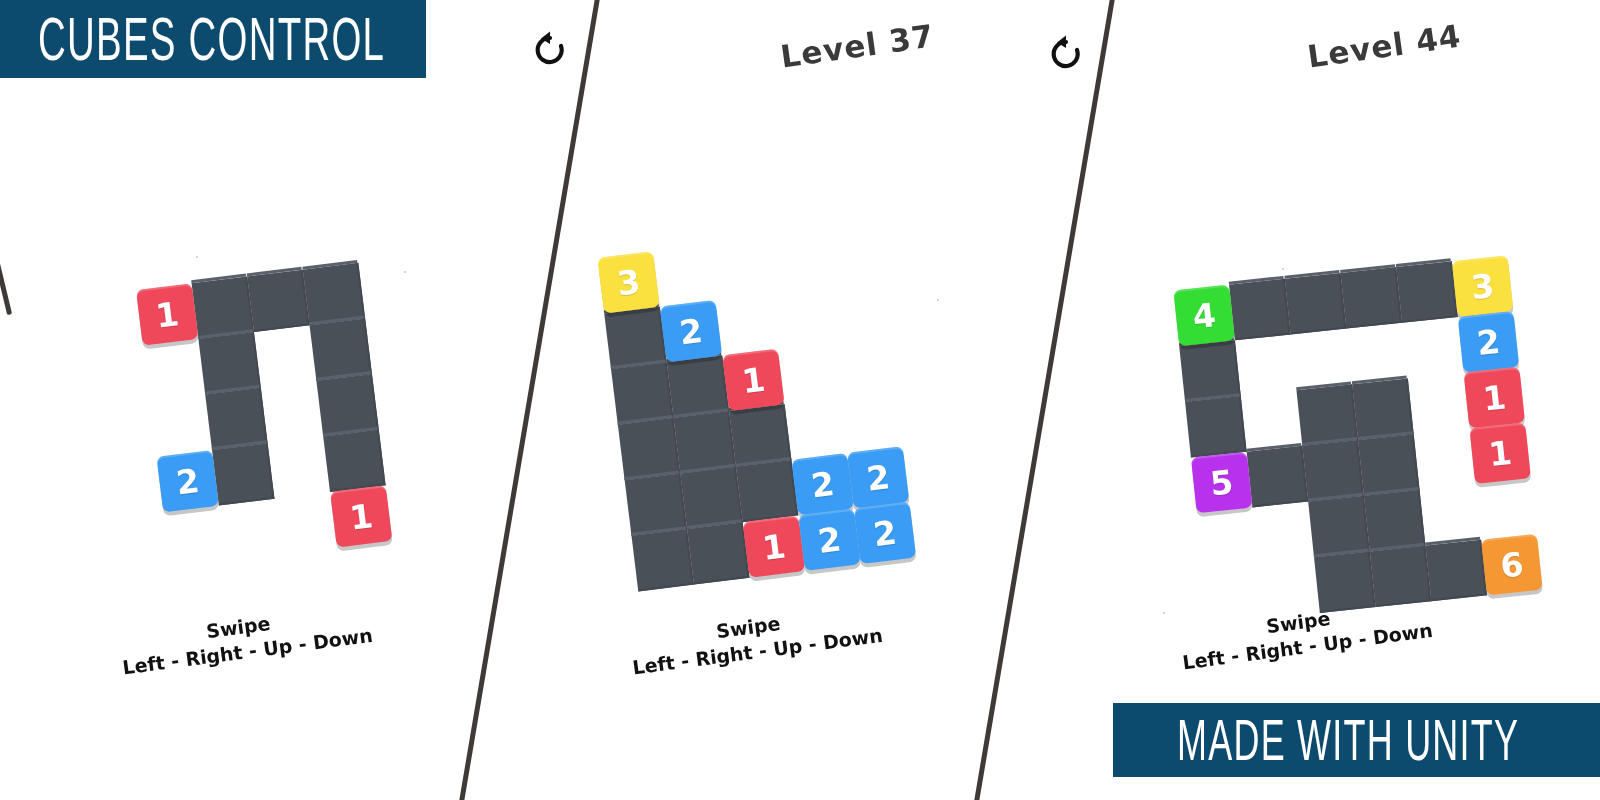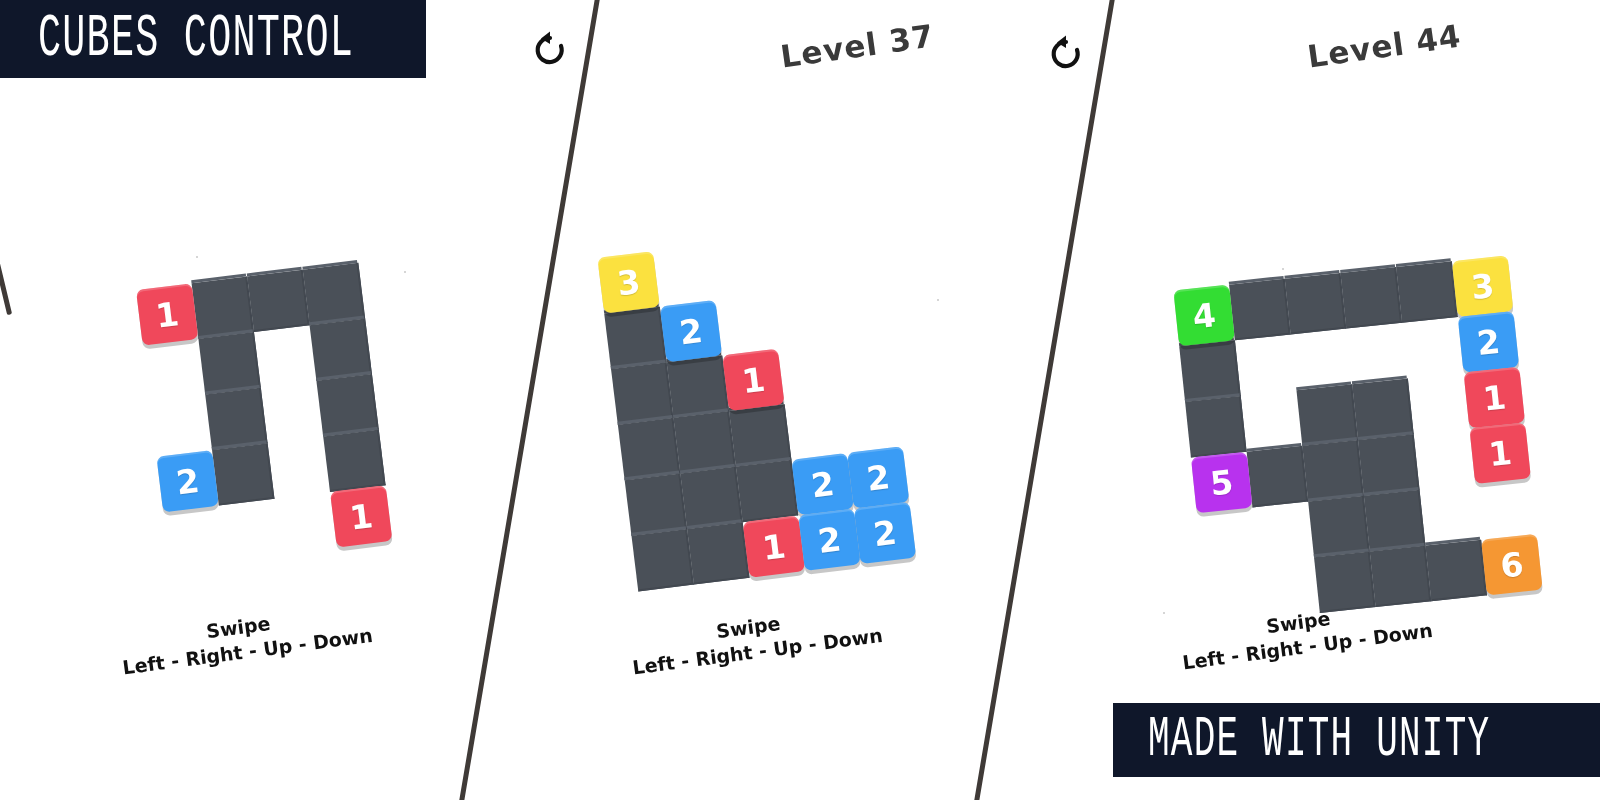--- a/index.html
+++ b/index.html
@@ -10,32 +10,32 @@
   #stage{position:absolute;inset:0;overflow:hidden;background:#fff;}
 
   
   .divider{
     position:absolute;background:#3f3a37;border-radius:2px;
     transform-origin:50% 50%;
   }
 
   
   .banner{
-    position:absolute;background:#0f172a;color:#fff;
+    position:absolute;background:#0c4a6e;color:#fff;
     display:flex;align-items:center;
-    font-family:Liberation Mono, monospace;
+    font-family:Liberation Sans, sans-serif;
     letter-spacing:2px;
   }
   .banner-text{
     font-weight:400;white-space:nowrap;
     transform:scaleX(.62);transform-origin:left center;
     font-size:62px;line-height:1;
   }
   #banner-top{left:0;top:0;width:426px;height:78px;padding-left:38px;box-sizing:border-box;}
-  #banner-bottom{left:1113px;top:703px;width:487px;height:74px;padding-left:35px;box-sizing:border-box;}
+  #banner-bottom{left:1113px;top:703px;width:487px;height:74px;padding-left:64px;box-sizing:border-box;}
   #banner-bottom .banner-text{font-size:58px;}
 
   
   .panel{position:absolute;top:0;height:800px;}
 
   .level-title{
     position:absolute;white-space:nowrap;
     font-family:"DejaVu Sans", sans-serif;
     font-weight:bold;font-size:31px;color:#3a3a3a;
     letter-spacing:1px;

